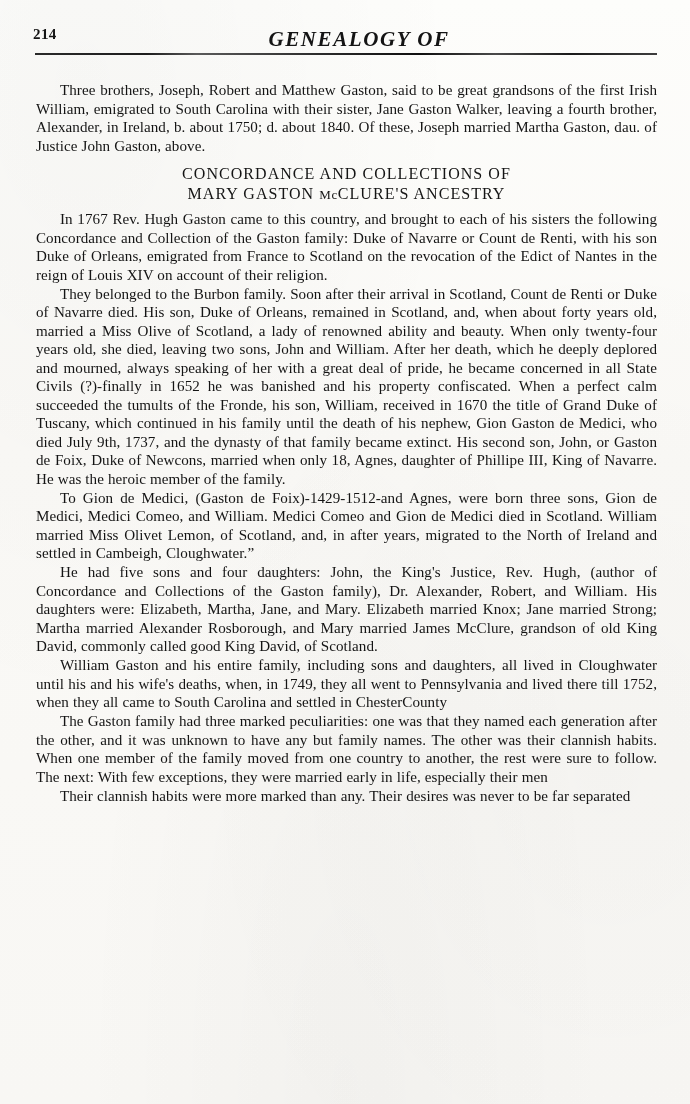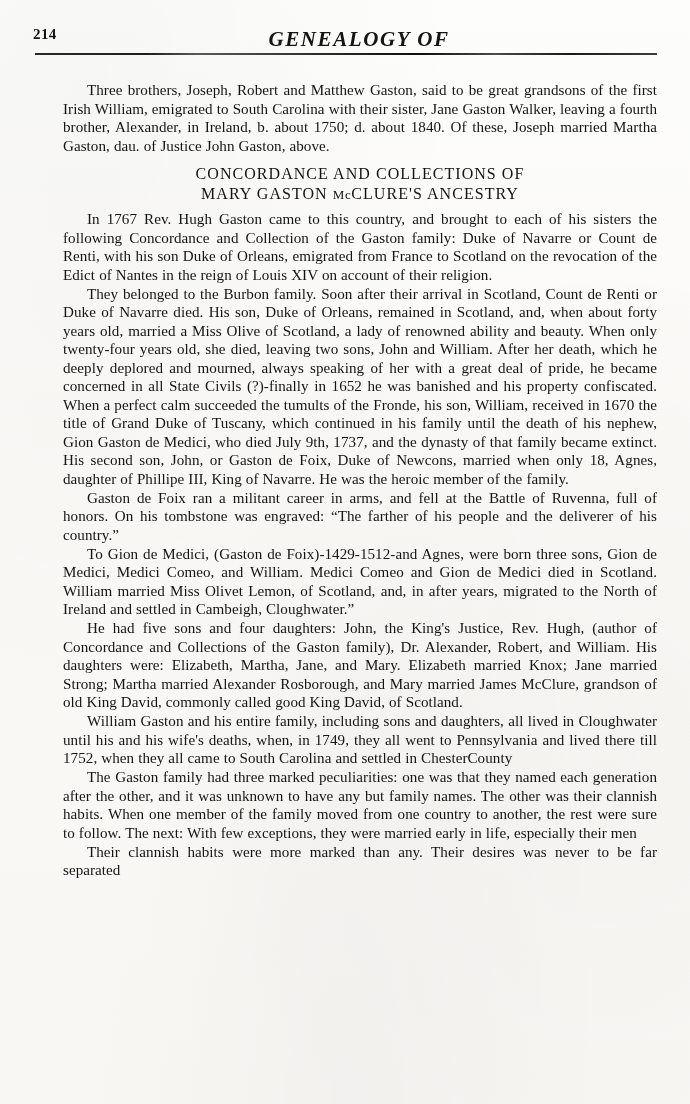--- a/index.html
+++ b/index.html
@@ -64,21 +64,21 @@
     right: 0;
     top: 27px;
     height: 2px;
     background: linear-gradient(90deg,
        #2a2a2a 0%, #1d1d1d 18%, #5a5a5a 26%, #2b2b2b 46%,
        #0f0f0f 62%, #4a4a4a 74%, #1a1a1a 86%, #3d3d3d 100%);
   }
 
   
   .body {
-    margin: 11px 33px 0 63px;
+    margin: 11px 33px 0 36px;
     padding-right: 0;
   }
   p.para {
     margin: 0 0 0.5px 0;
     text-indent: 24px;
     text-align: justify;
     font-size: 15.1px;
     line-height: 18.5px;
     letter-spacing: 0.05px;
     word-spacing: 0.2px;
@@ -118,21 +118,20 @@
 
       <p class="para">Three brothers, Joseph, Robert and Matthew Gaston, said to be great grandsons of the first Irish William, emigrated to South Carolina with their sister, Jane Gaston Walker, leaving a fourth brother, Alexander, in Ireland, b. about 1750; d. about 1840. Of these, Joseph married Martha Gaston, dau. of Justice John Gaston, above.</p>
 
       <div class="heading-block">
         <div class="heading-line">CONCORDANCE AND COLLECTIONS OF</div>
         <div class="heading-line"><span>MARY GASTON </span><span class="mc">Mc</span><span>CLURE'S ANCESTRY</span></div>
       </div>
 
       <p class="para">In 1767 Rev. Hugh Gaston came to this country, and brought to each of his sisters the following Concordance and Collection of the Gaston family: Duke of Navarre or Count de Renti, with his son Duke of Orleans, emigrated from France to Scotland on the revocation of the Edict of Nantes in the reign of Louis XIV on account of their religion.</p>
       <p class="para">They belonged to the Burbon family. Soon after their arrival in Scotland, Count de Renti or Duke of Navarre died. His son, Duke of Orleans, remained in Scotland, and, when about forty years old, married a Miss Olive of Scotland, a lady of renowned ability and beauty. When only twenty-four years old, she died, leaving two sons, John and William. After her death, which he deeply deplored and mourned, always speaking of her with a great deal of pride, he became concerned in all State Civils (?)-finally in 1652 he was banished and his property confiscated. When a perfect calm succeeded the tumults of the Fronde, his son, William, received in 1670 the title of Grand Duke of Tuscany, which continued in his family until the death of his nephew, Gion Gaston de Medici, who died July 9th, 1737, and the dynasty of that family became extinct. His second son, John, or Gaston de Foix, Duke of Newcons, married when only 18, Agnes, daughter of Phillipe III, King of Navarre. He was the heroic member of the family.</p>
-      <p class="para">Gaston de Foix ran a militant career in arms, and fell at the Battle of Ruvenna, full of honors. On his tombstone was engraved: “The farther of his people and the deliverer of his country.”</p>
       <p class="para">To Gion de Medici, (Gaston de Foix)-1429-1512-and Agnes, were born three sons, Gion de Medici, Medici Comeo, and William. Medici Comeo and Gion de Medici died in Scotland. William married Miss Olivet Lemon, of Scotland, and, in after years, migrated to the North of Ireland and settled in Cambeigh, Cloughwater.”</p>
       <p class="para">He had five sons and four daughters: John, the King's Justice, Rev. Hugh, (author of Concordance and Collections of the Gaston family), Dr. Alexander, Robert, and William. His daughters were: Elizabeth, Martha, Jane, and Mary. Elizabeth married Knox; Jane married Strong; Martha married Alexander Rosborough, and Mary married James McClure, grandson of old King David, commonly called good King David, of Scotland.</p>
       <p class="para">William Gaston and his entire family, including sons and daughters, all lived in Cloughwater until his and his wife's deaths, when, in 1749, they all went to Pennsylvania and lived there till 1752, when they all came to South Carolina and settled in ChesterCounty</p>
       <p class="para">The Gaston family had three marked peculiarities: one was that they named each generation after the other, and it was unknown to have any but family names. The other was their clannish habits. When one member of the family moved from one country to another, the rest were sure to follow. The next: With few exceptions, they were married early in life, especially their men</p>
       <p class="para">Their clannish habits were more marked than any. Their desires was never to be far separated</p>
 
     </div>
   </div>
 </div>
 

